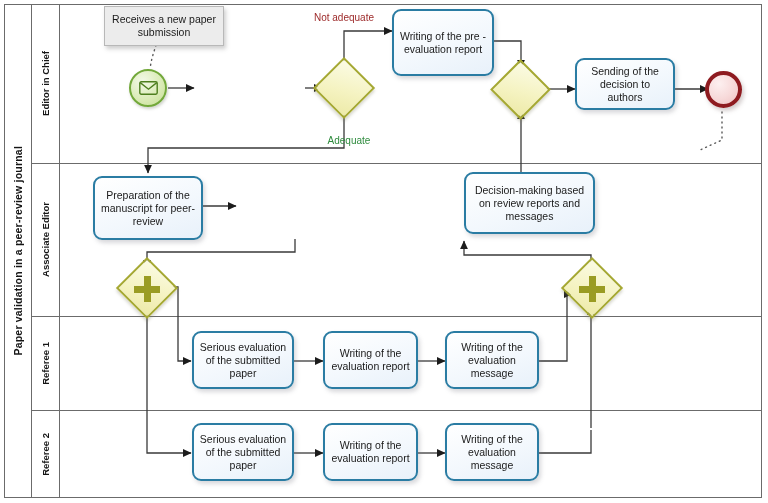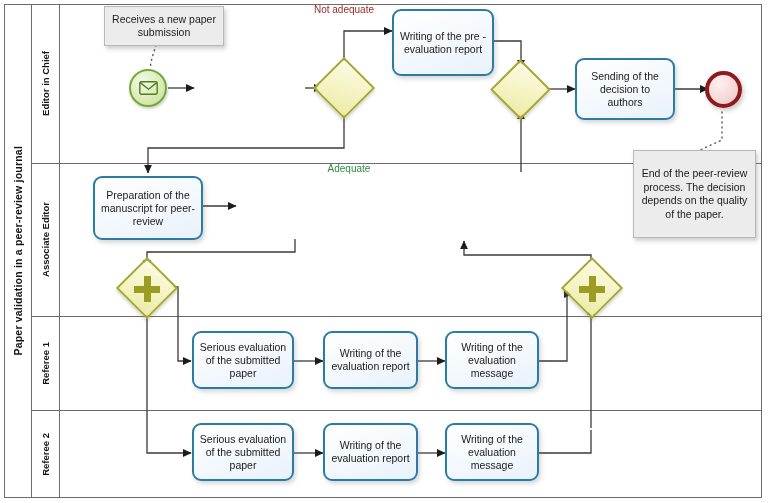--- a/index.html
+++ b/index.html
@@ -178,51 +178,51 @@
       <rect x="0.8" y="0.8" width="17.4" height="12.4" rx="1.4" fill="none" stroke="#4e7f1f" stroke-width="1.4"></rect>
       <path d="M1.2,1.6 L9.5,8.2 L17.8,1.6" fill="none" stroke="#4e7f1f" stroke-width="1.4"></path>
     </svg>
   </div>
 
 
   <div class="gw" style="left:322px;top:66px;width:44px;height:44px;">
     <div class="dia"></div>
   </div>
 
-  <div class="flabel neg" style="left:344px;top:4px;width:62px;transform:translateX(-50%);">
+  <div class="flabel neg" style="left:344px;top:12px;width:62px;transform:translateX(-50%);">
     <span>Not adequate</span>
   </div>
 
-  <div class="flabel pos" style="left:318px;top:135px;width:62px;text-align:center;margin-top:28px;">
+  <div class="flabel pos" style="left:318px;top:135px;width:62px;text-align:center;">
     <span>Adequate</span>
   </div>
 
   <div class="task" style="left:392px;top:9px;width:102px;height:67px;">
     <span>Writing of the pre -evaluation report</span>
   </div>
 
   <div class="gw" style="left:499px;top:68px;width:43px;height:43px;">
     <div class="dia"></div>
   </div>
 
-  <div class="task" style="left:575px;top:58px;width:100px;height:62px;">
+  <div class="task" style="left:575px;top:58px;width:100px;height:52px;">
     <span>Sending of the decision to authors</span>
   </div>
 
   <div class="ev ev-end" style="left:705px;top:71px;width:37px;height:37px;"></div>
 
   <div class="task" style="left:93px;top:176px;width:110px;height:64px;">
     <span>Preparation of the manuscript for peer-review</span>
   </div>
 
 
-
-  <div class="note" style="left:633px;top:150px;width:123px;height:88px;">
-    <span>End of the peer-review process. The decision depends on the quality of the  paper.</span>
-  </div>
+  <div class="task" style="left:464px;top:172px;width:131px;height:62px;">
+    <span>Decision-making based on review reports and messages</span>
+  </div>
+
 
   <div class="gw" style="left:125px;top:266px;width:44px;height:44px;">
     <div class="dia"></div>
     <div class="plus-h" style="left:9px;top:19.5px;width:26px;height:7px;"></div>
     <div class="plus-v" style="left:18.5px;top:10px;width:7px;height:26px;"></div>
   </div>
 
   <div class="gw" style="left:570px;top:266px;width:44px;height:44px;">
     <div class="dia"></div>
     <div class="plus-h" style="left:9px;top:19.5px;width:26px;height:7px;"></div>

